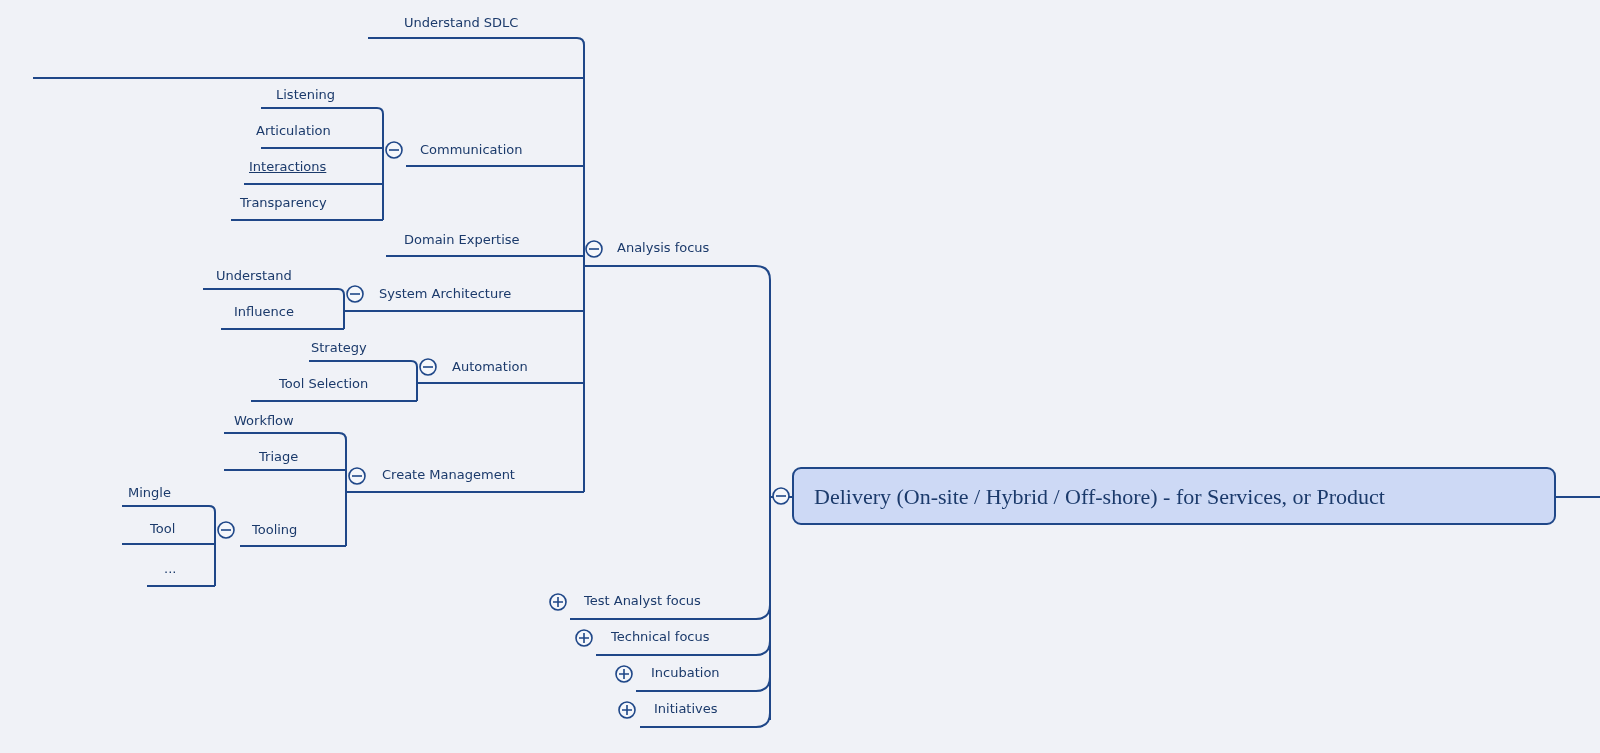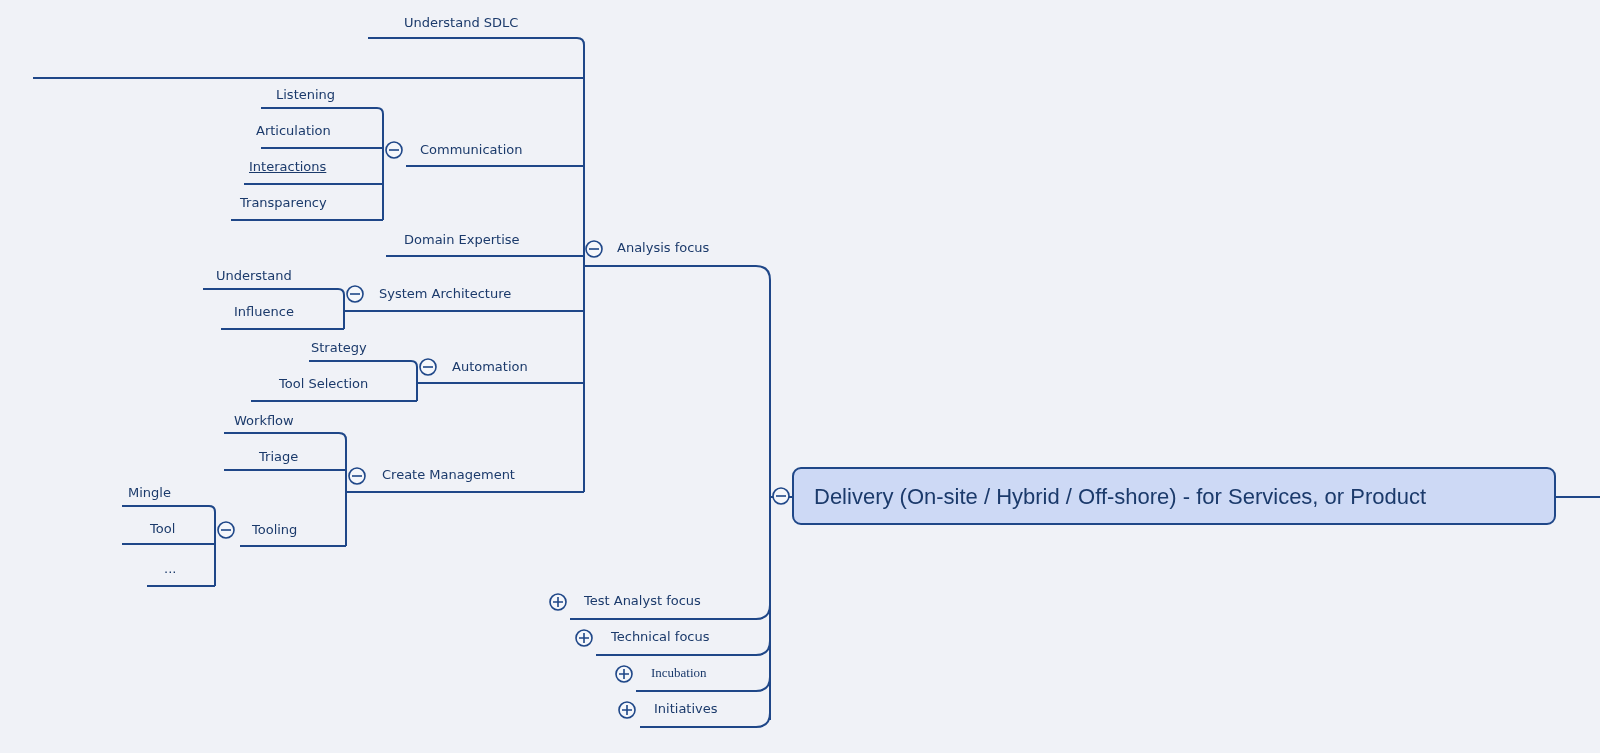--- a/index.html
+++ b/index.html
@@ -25,21 +25,21 @@
     background:#cdd9f5;
     border:2px solid #1f4788;
     border-radius:9px;
     box-sizing:border-box;
   }
   .root-text{
     position:absolute;
     color:#1b3a6b;
     font-size:22px;
     white-space:nowrap;
-    font-family:Liberation Sans, sans-serif;
+    font-family:Liberation Serif, serif;
     line-height:1;
   }
   svg.edges{position:absolute;left:0;top:0;width:1600px;height:753px;pointer-events:none;}
   .stroke{fill:none;stroke:#1f4788;stroke-width:2;}
   .icon-c{fill:#f5f7fb;stroke:#1f4788;stroke-width:1.6;}
   .icon-g{stroke:#1f4788;stroke-width:1.6;fill:none;}
 </style>
 </head>
 <body>
 
@@ -154,21 +154,21 @@
 
   <div class="root-box" style="left:792px;top:467px;width:764px;height:58px;"></div>
   <div class="root-text" style="left:814px;top:486px;">Delivery (On-site / Hybrid / Off-shore) - for Services, or Product</div>
 
   <div class="lbl n19" style="left:617px;top:241px;">Analysis focus</div>
 
   <div class="lbl n19" style="left:584px;top:594px;">Test Analyst focus</div>
 
   <div class="lbl n19" style="left:611px;top:630px;">Technical focus</div>
 
-  <div class="lbl n19" style="left:651px;top:666px;font-family:Liberation Serif, serif;">Incubation</div>
+  <div class="lbl n19" style="left:651px;top:666px;">Incubation</div>
 
   <div class="lbl n19" style="left:654px;top:702px;">Initiatives</div>
 
   <div class="lbl n19" style="left:404px;top:16px;">Understand SDLC</div>
 
 
   <div class="lbl n19" style="left:420px;top:143px;">Communication</div>
 
   <div class="lbl n19" style="left:404px;top:233px;">Domain Expertise</div>
 

